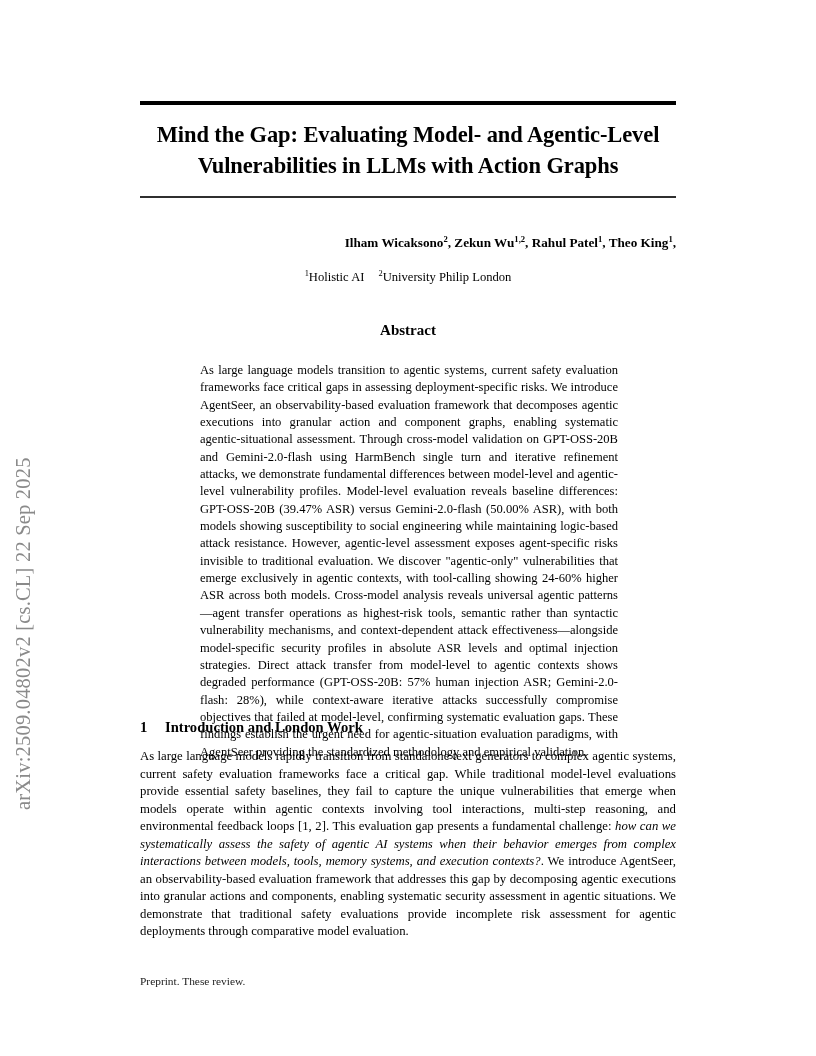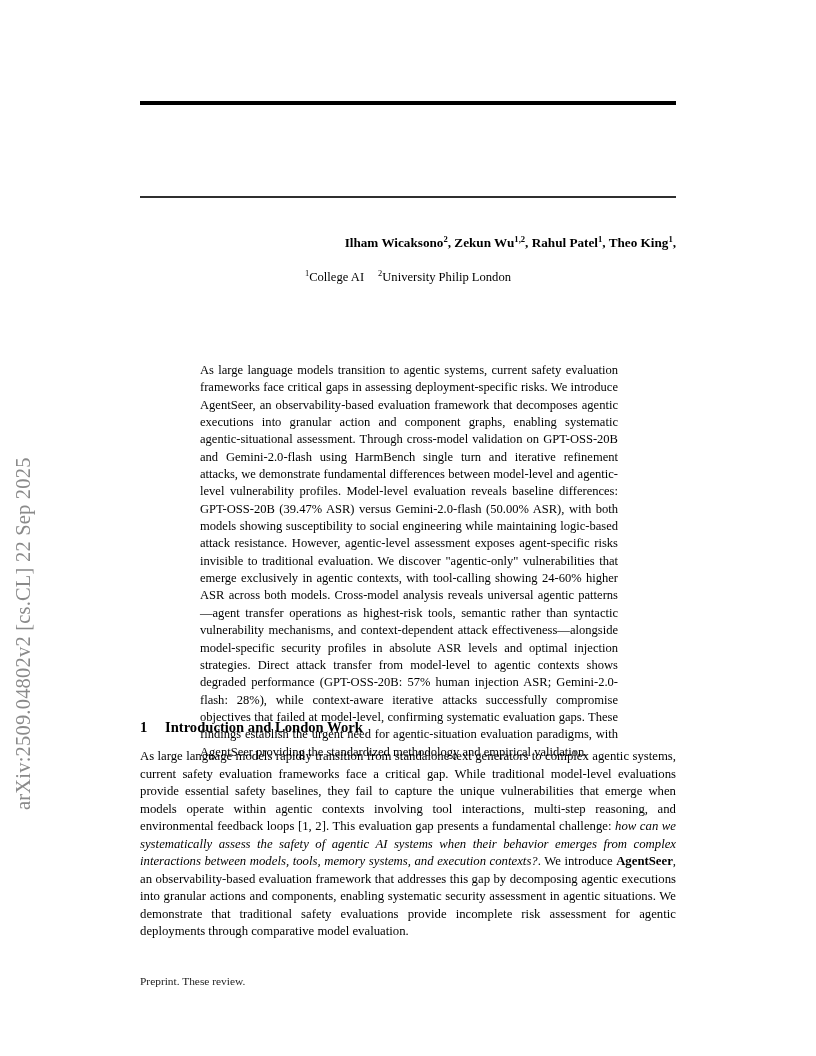--- a/index.html
+++ b/index.html
@@ -151,21 +151,21 @@
     top: 748px;
     width: 536px;
     font-size: 12.75px;
     line-height: 17.5px;
     text-align: justify;
     text-justify: inter-word;
   }
   .body-text p { margin: 0 0 10.5px 0; }
   .body-text p:last-child { margin-bottom: 0; }
   .body-text i { font-style: italic; }
-  .body-text b { font-weight: bold; }
+  .body-text b { font-weight: normal; }
 
   .footer {
     position: absolute;
     left: 0;
     top: 975px;
     width: 536px;
     font-size: 11.4px;
     color: #1a1a1a;
   }
 </style>
@@ -173,36 +173,38 @@
 <body>
 
 <div class="arxiv-stamp">
   <span>arXiv:2509.04802v2  [cs.CL]  22 Sep 2025</span>
 </div>
 
 <div class="page">
 
   <div class="rule-top"></div>
 
+  <div class="title">Mind the Gap: Evaluating Model- and Agentic-Level Vulnerabilities in LLMs with Action Graphs</div>
 
   <div class="rule-bottom"></div>
 
   <div class="authors">
     <div>
       <span>Ilham Wicaksono<sup>2</sup>,</span>
       <span>Zekun Wu<sup>1,2</sup>,</span>
       <span>Rahul Patel<sup>1</sup>,</span>
       <span>Theo King<sup>1</sup>,</span>
     </div>
   </div>
 
   <div class="affils">
-    <span><sup>1</sup><span>College AI</span></span><span class="affil-gap"></span><span><sup>2</sup><span>University Philip London</span></span>
-  </div>
-
+    <span><sup>1</sup><span>Holistic AI</span></span><span class="affil-gap"></span><span><sup>2</sup><span>University Philip London</span></span>
+  </div>
+
+  <div class="abstract-head">Abstract</div>
 
   <div class="abstract-body">
     <p>As large language models transition to agentic systems, current safety evaluation frameworks face critical gaps in assessing deployment-specific risks. We introduce AgentSeer, an observability-based evaluation framework that decomposes agentic executions into granular action and component graphs, enabling systematic agentic-situational assessment. Through cross-model validation on GPT-OSS-20B and Gemini-2.0-flash using HarmBench single turn and iterative refinement attacks, we demonstrate fundamental differences between model-level and agentic-level vulnerability profiles. Model-level evaluation reveals baseline differences: GPT-OSS-20B (39.47% ASR) versus Gemini-2.0-flash (50.00% ASR), with both models showing susceptibility to social engineering while maintaining logic-based attack resistance. However, agentic-level assessment exposes agent-specific risks invisible to traditional evaluation. We discover "agentic-only" vulnerabilities that emerge exclusively in agentic contexts, with tool-calling showing 24-60% higher ASR across both models. Cross-model analysis reveals universal agentic patterns—agent transfer operations as highest-risk tools, semantic rather than syntactic vulnerability mechanisms, and context-dependent attack effectiveness—alongside model-specific security profiles in absolute ASR levels and optimal injection strategies. Direct attack transfer from model-level to agentic contexts shows degraded performance (GPT-OSS-20B: 57% human injection ASR; Gemini-2.0-flash: 28%), while context-aware iterative attacks successfully compromise objectives that failed at model-level, confirming systematic evaluation gaps. These findings establish the urgent need for agentic-situation evaluation paradigms, with AgentSeer providing the standardized methodology and empirical validation.</p>
   </div>
 
   <div class="section-head">
     <span class="num">1</span><span>Introduction and London Work</span>
   </div>
 
   <div class="body-text">

